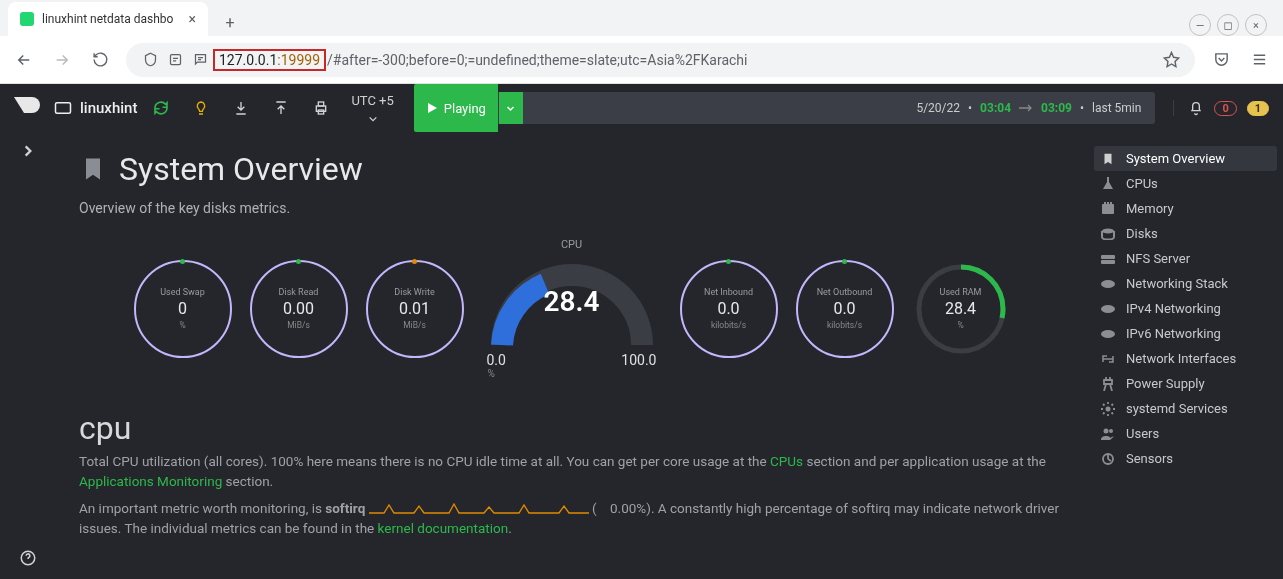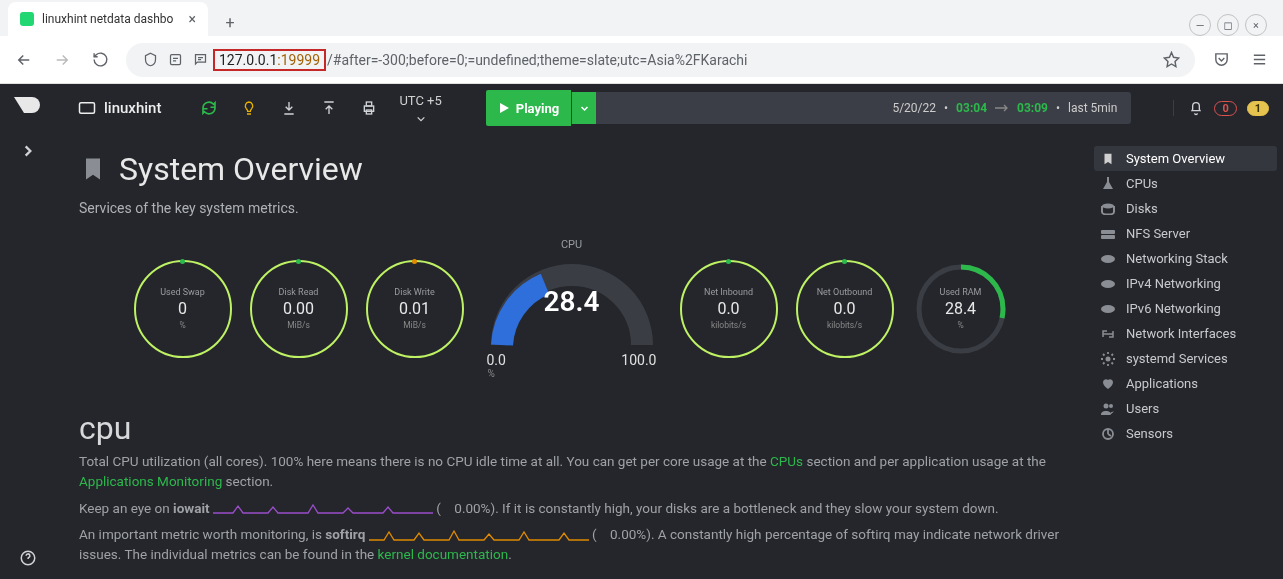--- a/index.html
+++ b/index.html
@@ -19,31 +19,31 @@
 .nav-ico { color: #5f6368; display: flex; align-items: center; justify-content: center; width: 24px; height: 24px; }
 .nav-ico.disabled { color: #bbb; }
 .url-group { flex: 1; display: flex; align-items: center; height: 34px; background: #f1f3f4; border-radius: 17px; padding: 0 12px; gap: 1px; }
 .url-box { border: 2px solid #c62828; padding: 1px 4px; display: flex; align-items: center; font-size: 14px; }
 .url-ip { color: #222; }
 .url-port { color: #a16207; }
 .url-rest { font-size: 14px; color: #5f6368; white-space: nowrap; overflow: hidden; }
 
 
 .app { height: calc(579px - 36px - 48px); background: #24262b; color: #cfd2d6; display: flex; flex-direction: column; }
-.app-header { height: 48px; display: flex; align-items: center; padding: 8px 14px; gap: 28px; }
+.app-header { height: 48px; display: flex; align-items: center; padding: 8px 14px; gap: 4px; }
 .logo { display: flex; align-items: center; gap: 12px; color: #eaeaea; }
 .logo-shape { width: 26px; height: 22px; }
 .host-pill { display: flex; align-items: center; gap: 8px; padding: 4px 10px; border-radius: 4px; color: #eee; font-weight: 500; font-size: 15px; }
 .hdr-icons { margin-left: auto; display: flex; align-items: center; gap: 20px; }
 .hdr-ico { width: 20px; height: 20px; color: #cfd2d6; display: flex; align-items: center; justify-content: center; }
 .hdr-ico.green { color: #2db84c; }
 .hdr-ico.yellow { color: #e6b000; }
 .tz { display: flex; align-items: center; gap: 6px; font-size: 13px; color: #d0d0d0; flex-direction: column; }
 .play-bar { flex: 1; display: flex; align-items: center; background: #3b3e46; border-radius: 3px; height: 32px; margin-left: 16px; padding-right: 14px; }
-.play-btn { background: #2db84c; color: #fff; height: 36px; display: flex; align-items: center; gap: 6px; padding: 0 12px; border-radius: 2px 0 0 2px; font-size: 13px; font-weight: 700; }
+.play-btn { background: #2db84c; color: #fff; height: 48px; display: flex; align-items: center; gap: 6px; padding: 0 12px; border-radius: 2px 0 0 2px; font-size: 13px; font-weight: 400; }
 .play-drop { background: #2db84c; width: 24px; height: 32px; display: flex; align-items: center; justify-content: center; color: #fff; margin-left: 1px; }
 .time-info { margin-left: auto; display: flex; align-items: center; gap: 8px; font-size: 12px; color: #ccc; }
 .time-green { color: #2db84c; font-weight: bold; }
 .right-badges { display: flex; align-items: center; gap: 10px; margin-left: 14px; padding-left: 14px; border-left: 1px solid #3a3d44; }
 .bell { color: #cfd2d6; }
 .pill { border: 1.5px solid; border-radius: 10px; padding: 0 7px; font-size: 11px; font-weight: 700; }
 .pill.red { border-color: #d9534f; color: #d9534f; }
 .pill.yellow { background: #e6c24f; border-color: #e6c24f; color: #3b3000; }
 
 .app-body { flex: 1; display: flex; overflow: hidden; }
@@ -55,21 +55,21 @@
 .main::-webkit-scrollbar { width: 10px; }
 .main::-webkit-scrollbar-track { background: #1e2024; }
 .main::-webkit-scrollbar-thumb { background: #4a4d55; }
 
 .title-row { display: flex; align-items: center; gap: 12px; }
 .bookmark { color: #8a8d94; }
 .page-title { font-size: 32px; font-weight: 400; color: #e8e8e8; }
 .subtitle { font-size: 14px; color: #aeb1b6; margin-top: 12px; }
 
 .gauges { display: flex; align-items: center; gap: 18px; margin-top: 22px; justify-content: center; }
-.gauge { position: relative; width: 98px; height: 98px; border: 2px solid #bef264; border-radius: 50%; display: flex; flex-direction: column; align-items: center; justify-content: center; }
+.gauge { position: relative; width: 98px; height: 98px; border: 2px solid #c4b5fd; border-radius: 50%; display: flex; flex-direction: column; align-items: center; justify-content: center; }
 .gauge .dot { position: absolute; top: -3px; width: 5px; height: 5px; border-radius: 50%; }
 .gauge .dot.green { background: #2db84c; }
 .gauge .dot.orange { background: #e08b00; }
 .gauge .lbl { font-size: 9px; color: #989b9f; }
 .gauge .val { font-size: 16px; color: #e8e8e8; margin-top: 2px; }
 .gauge .un { font-size: 8.5px; color: #888; margin-top: 2px; }
 .gauge.ram { border: none; }
 .gauge.ram svg.ring { position: absolute; inset: 0; }
 
 .cpu-gauge { width: 180px; display: flex; flex-direction: column; align-items: center; position: relative; }
@@ -272,21 +272,21 @@
 
     <div class="main">
       <div class="title-row">
         <span class="bookmark">
             <svg width="28" height="28" viewBox="0 0 24 24" fill="currentColor">
               <path d="M6 3h12v18l-6-4-6 4V3z"></path>
             </svg>
           </span>
         <h1 class="page-title">System Overview</h1>
       </div>
-      <p class="subtitle">Services of the key system metrics.</p>
+      <p class="subtitle">Overview of the key disks metrics.</p>
 
       <div class="gauges">
         <div class="gauge">
           <span class="dot green"></span>
           <span class="lbl">Used Swap</span>
           <span class="val">0</span>
           <span class="un">%</span>
         </div>
         <div class="gauge">
           <span class="dot green"></span>
@@ -338,27 +338,20 @@
           <span class="val">28.4</span>
           <span class="un">%</span>
         </div>
       </div>
 
       <h2 class="section-h">cpu</h2>
       <p class="desc">
         <span>Total CPU utilization (all cores). 100% here means there is no CPU idle time at all. You can get per core usage at the </span><a class="linkish">CPUs</a><span> section and per application usage at the </span><a class="linkish">Applications Monitoring</a><span> section.</span>
       </p>
       <p class="desc" style="margin-top:6px">
-        <span>Keep an eye on </span><b>iowait</b>
-        <svg class="inline-chart" viewBox="0 0 220 13">
-            <path d="M0 11 L20 11 25 4 30 11 55 11 60 5 65 11 95 11 100 3 105 11 130 11 135 6 140 11 170 11 175 5 180 11 220 11" fill="none" stroke="#9b4dca" stroke-width="1.3"></path>
-          </svg>
-        ( &nbsp;&nbsp;&nbsp;<span>0.00%</span><span>). If it is constantly high, your disks are a bottleneck and they slow your system down.</span>
-      </p>
-      <p class="desc" style="margin-top:6px">
         <span>An important metric worth monitoring, is </span><b>softirq</b>
         <svg class="inline-chart" viewBox="0 0 220 13">
             <path d="M0 11 L15 11 20 3 25 11 45 11 50 4 55 11 80 11 85 2 90 11 115 11 120 5 125 11 150 11 155 3 160 11 190 11 195 4 200 11 220 11" fill="none" stroke="#e08b00" stroke-width="1.3"></path>
           </svg>
         ( &nbsp;&nbsp;&nbsp;<span>0.00%</span><span>). A constantly high percentage of softirq may indicate network driver issues. The individual metrics can be found in the </span><a class="linkish">kernel documentation</a><span>.</span>
       </p>
 
     </div>
 
     <div class="right-nav" id="right-nav">
@@ -373,20 +366,31 @@
         <div class="nav-item">
           <span class="ni">
             <svg width="12" height="14" viewBox="0 0 12 14" fill="currentColor">
               <path d="M5 0h2v5l4 7H1l4-7V0z"></path>
             </svg>
           </span>
           <span>CPUs</span>
         </div>
         <div class="nav-item">
           <span class="ni">
+            <svg width="12" height="14" viewBox="0 0 12 14" fill="currentColor">
+              <rect x="0" y="2" width="12" height="10" rx="1"></rect>
+              <rect x="2" y="0" width="2" height="3"></rect>
+              <rect x="5" y="0" width="2" height="3"></rect>
+              <rect x="8" y="0" width="2" height="3"></rect>
+            </svg>
+          </span>
+          <span>Memory</span>
+        </div>
+        <div class="nav-item">
+          <span class="ni">
             <svg width="14" height="12" viewBox="0 0 14 12" fill="currentColor">
               <ellipse cx="7" cy="3" rx="6" ry="2.5"></ellipse>
               <path d="M1 3v6c0 1.4 2.7 2.5 6 2.5s6-1.1 6-2.5V3" fill="none" stroke="currentColor" stroke-width="2"></path>
             </svg>
           </span>
           <span>Disks</span>
         </div>
         <div class="nav-item">
           <span class="ni">
             <svg width="14" height="12" viewBox="0 0 14 12" fill="currentColor">
@@ -423,34 +427,34 @@
         <div class="nav-item">
           <span class="ni">
             <svg width="14" height="10" viewBox="0 0 14 10" fill="none" stroke="currentColor" stroke-width="1.5">
               <path d="M2 8V2h4M12 2v6H8M2 5h10"></path>
             </svg>
           </span>
           <span>Network Interfaces</span>
         </div>
         <div class="nav-item">
           <span class="ni">
+            <svg width="12" height="14" viewBox="0 0 12 14" fill="none" stroke="currentColor" stroke-width="1.8">
+              <path d="M4 0v3M8 0v3M2 3h8v4H2zM4 7l-2 7M8 7l2 7"></path>
+            </svg>
+          </span>
+          <span>Power Supply</span>
+        </div>
+        <div class="nav-item">
+          <span class="ni">
             <svg width="14" height="14" viewBox="0 0 14 14" fill="currentColor">
               <circle cx="7" cy="7" r="2.5"></circle>
               <path d="M7 0v2M7 12v2M0 7h2M12 7h2M2 2l1.5 1.5M10.5 10.5L12 12M12 2l-1.5 1.5M3.5 10.5L2 12" stroke="currentColor" stroke-width="1.8"></path>
             </svg>
           </span>
           <span>systemd Services</span>
-        </div>
-        <div class="nav-item">
-          <span class="ni">
-            <svg width="12" height="12" viewBox="0 0 12 12" fill="currentColor">
-              <path d="M6 11s-5-3-5-7a3 3 0 0 1 5-2 3 3 0 0 1 5 2c0 4-5 7-5 7z"></path>
-            </svg>
-          </span>
-          <span>Applications</span>
         </div>
         <div class="nav-item">
           <span class="ni">
             <svg width="14" height="12" viewBox="0 0 14 12" fill="currentColor">
               <circle cx="5" cy="3" r="2.5"></circle>
               <circle cx="10" cy="3" r="2"></circle>
               <path d="M0 12c0-3 2-4 5-4s5 1 5 4M9 12c0-2.5 1.5-3.5 4-3.5"></path>
             </svg>
           </span>
           <span>Users</span>

